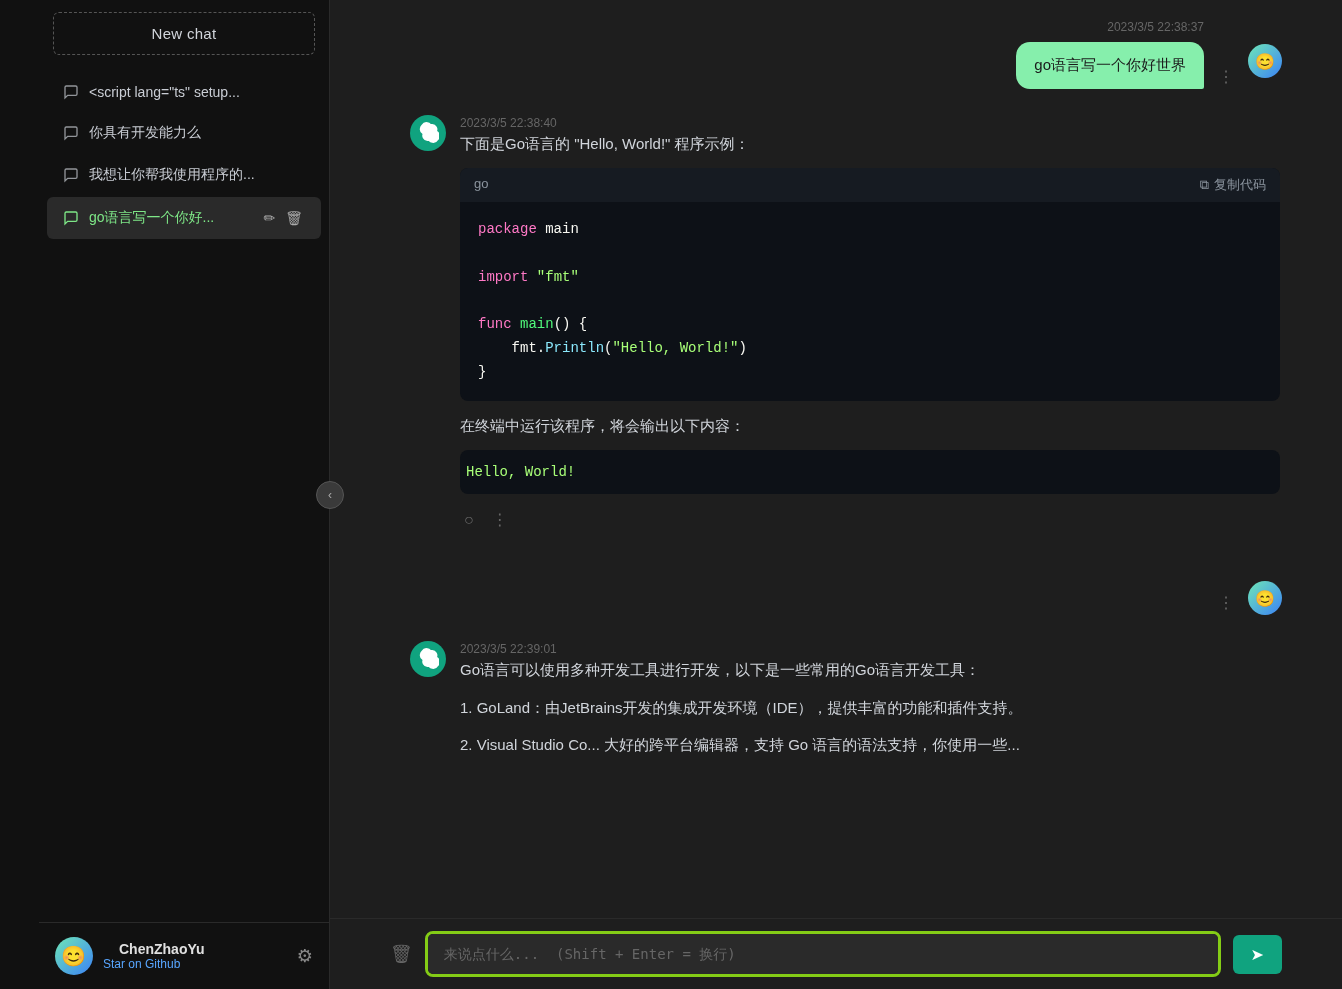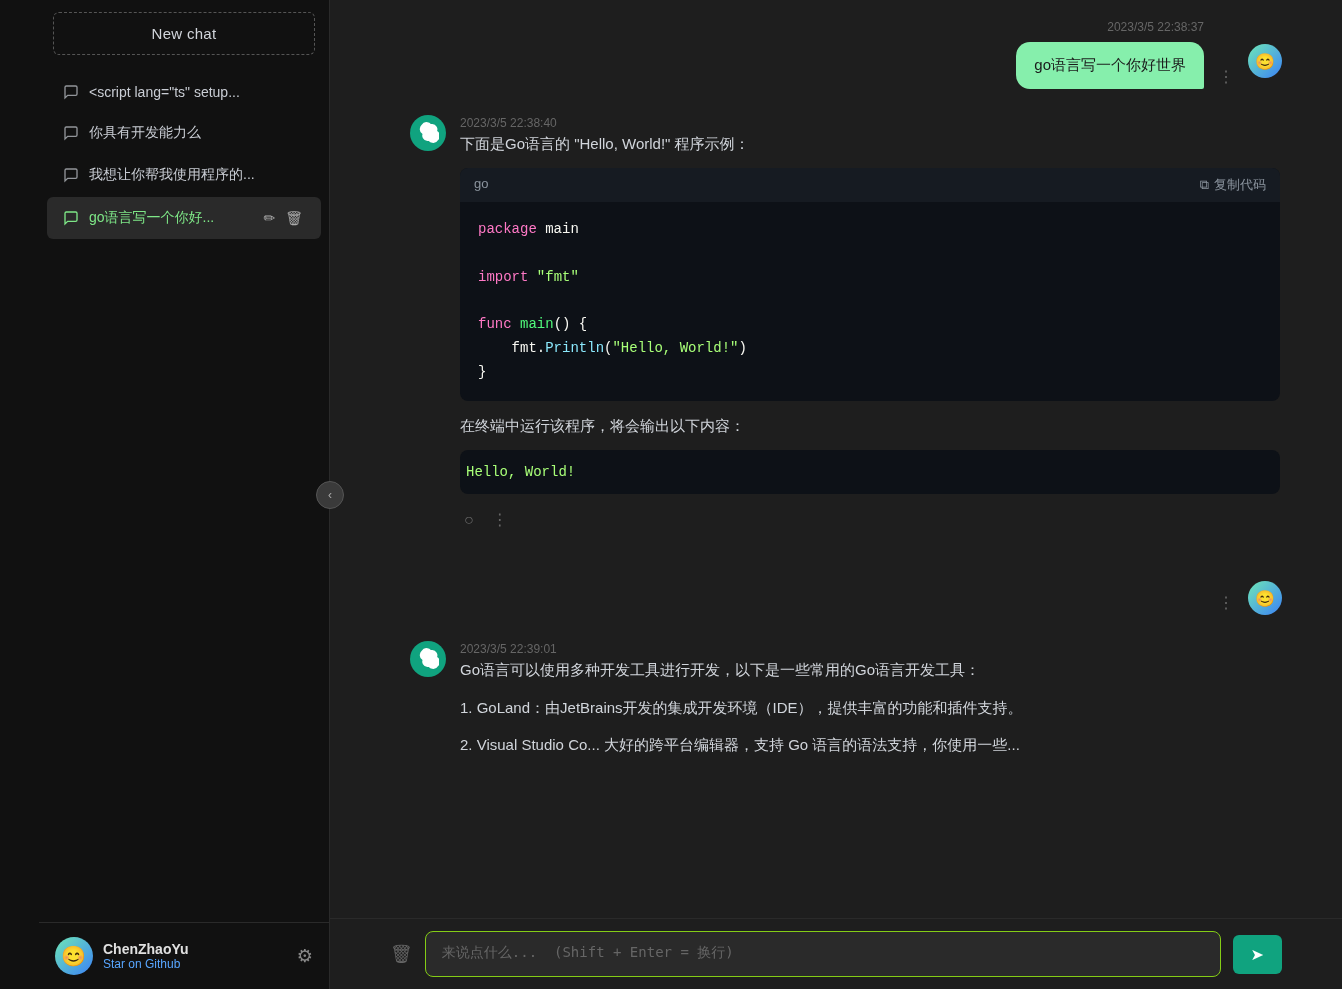--- a/index.html
+++ b/index.html
@@ -112,20 +112,21 @@
       overflow: hidden;
     }
 
     .user-info {
       flex: 1;
     }
     .user-name {
       font-size: 14px;
       font-weight: 600;
       color: #e0e0e0;
+      margin-left: 16px;
     }
     .user-subtitle {
       font-size: 12px;
       color: #888;
     }
     .user-subtitle span {
       color: #58a6ff;
     }
 
     .settings-btn {
@@ -348,21 +349,21 @@
       background: none;
       border: none;
       color: #666;
       cursor: pointer;
       font-size: 18px;
     }
 
     .chat-input {
       flex: 1;
       background: #2a2a2a;
-      border: 1px solid #84cc16;
+      border: 3px solid #84cc16;
       border-radius: 8px;
       padding: 12px 16px;
       color: #d1d5db;
       font-size: 14px;
       resize: none;
       outline: none;
       height: 46px;
     }
     .chat-input::placeholder { color: #666; }
 

